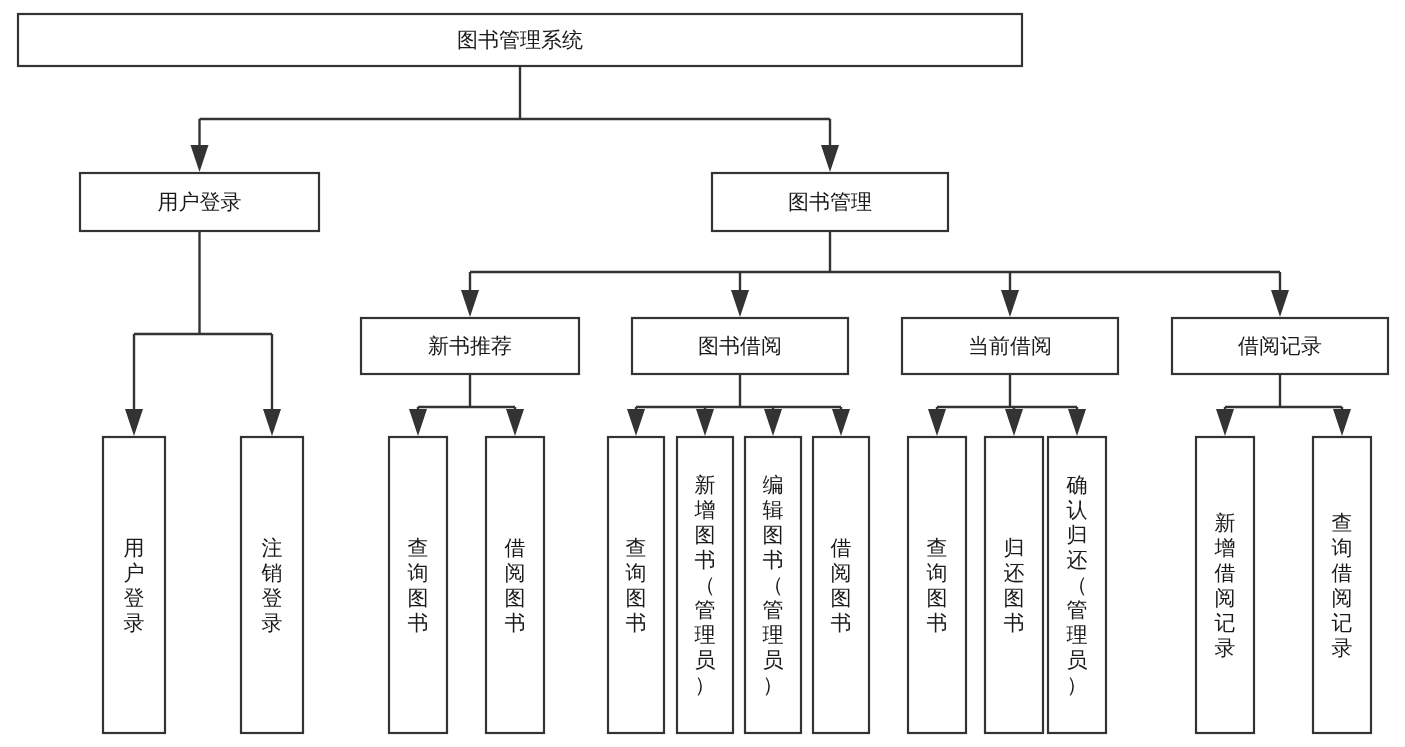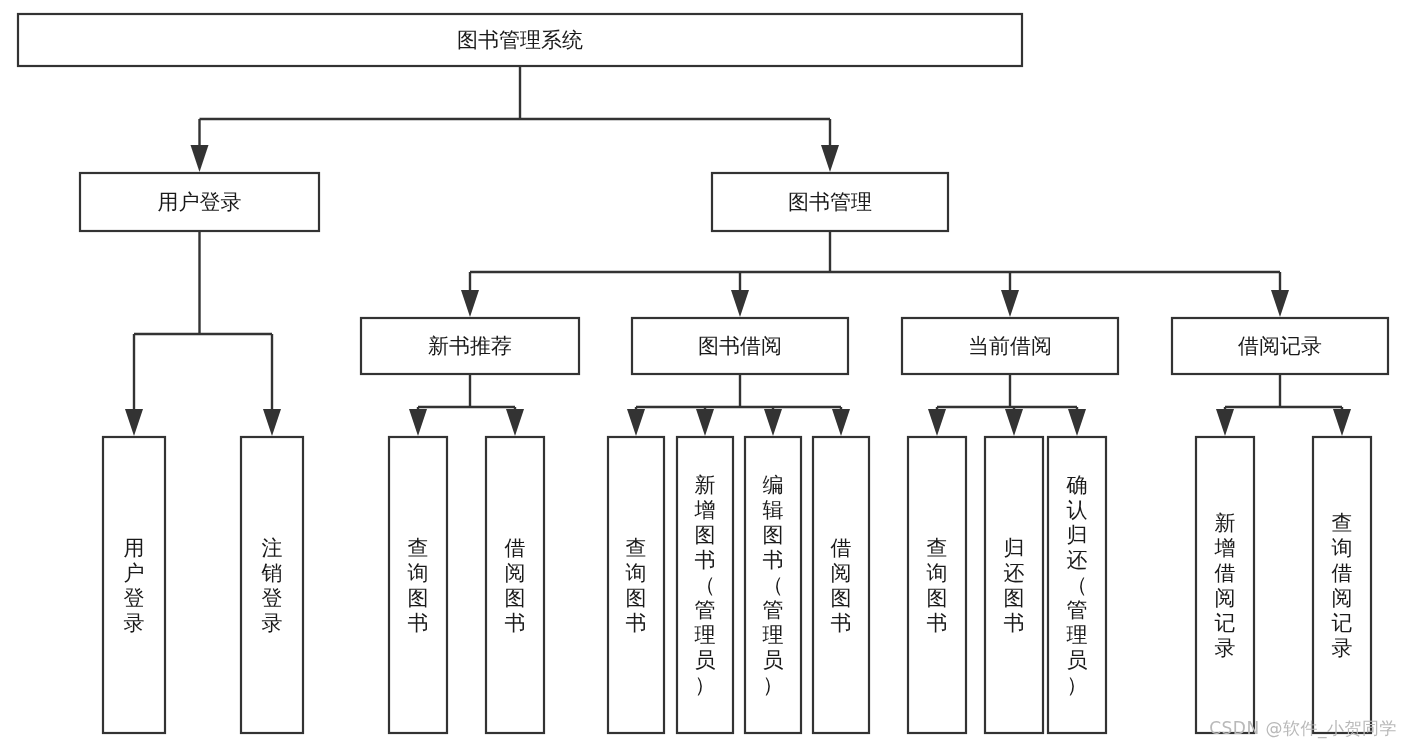--- a/index.html
+++ b/index.html
@@ -206,14 +206,13 @@
           <text x="1225" y="529.5" class="node-label-v"><tspan x="1225" dy="0">新</tspan><tspan x="1225" dy="25">增</tspan><tspan x="1225" dy="25">借</tspan><tspan x="1225" dy="25">阅</tspan><tspan x="1225" dy="25">记</tspan><tspan x="1225" dy="25">录</tspan></text>
         </g>
         <g>
           <rect x="1313" y="437" width="58" height="296" class="node-box"></rect>
           <text x="1342" y="529.5" class="node-label-v"><tspan x="1342" dy="0">查</tspan><tspan x="1342" dy="25">询</tspan><tspan x="1342" dy="25">借</tspan><tspan x="1342" dy="25">阅</tspan><tspan x="1342" dy="25">记</tspan><tspan x="1342" dy="25">录</tspan></text>
         </g>
       </g>
 
   </svg>
 
-  <div class="watermark">CSDN @软件_小贺同学</div>
 </div>
 
 </body></html>

